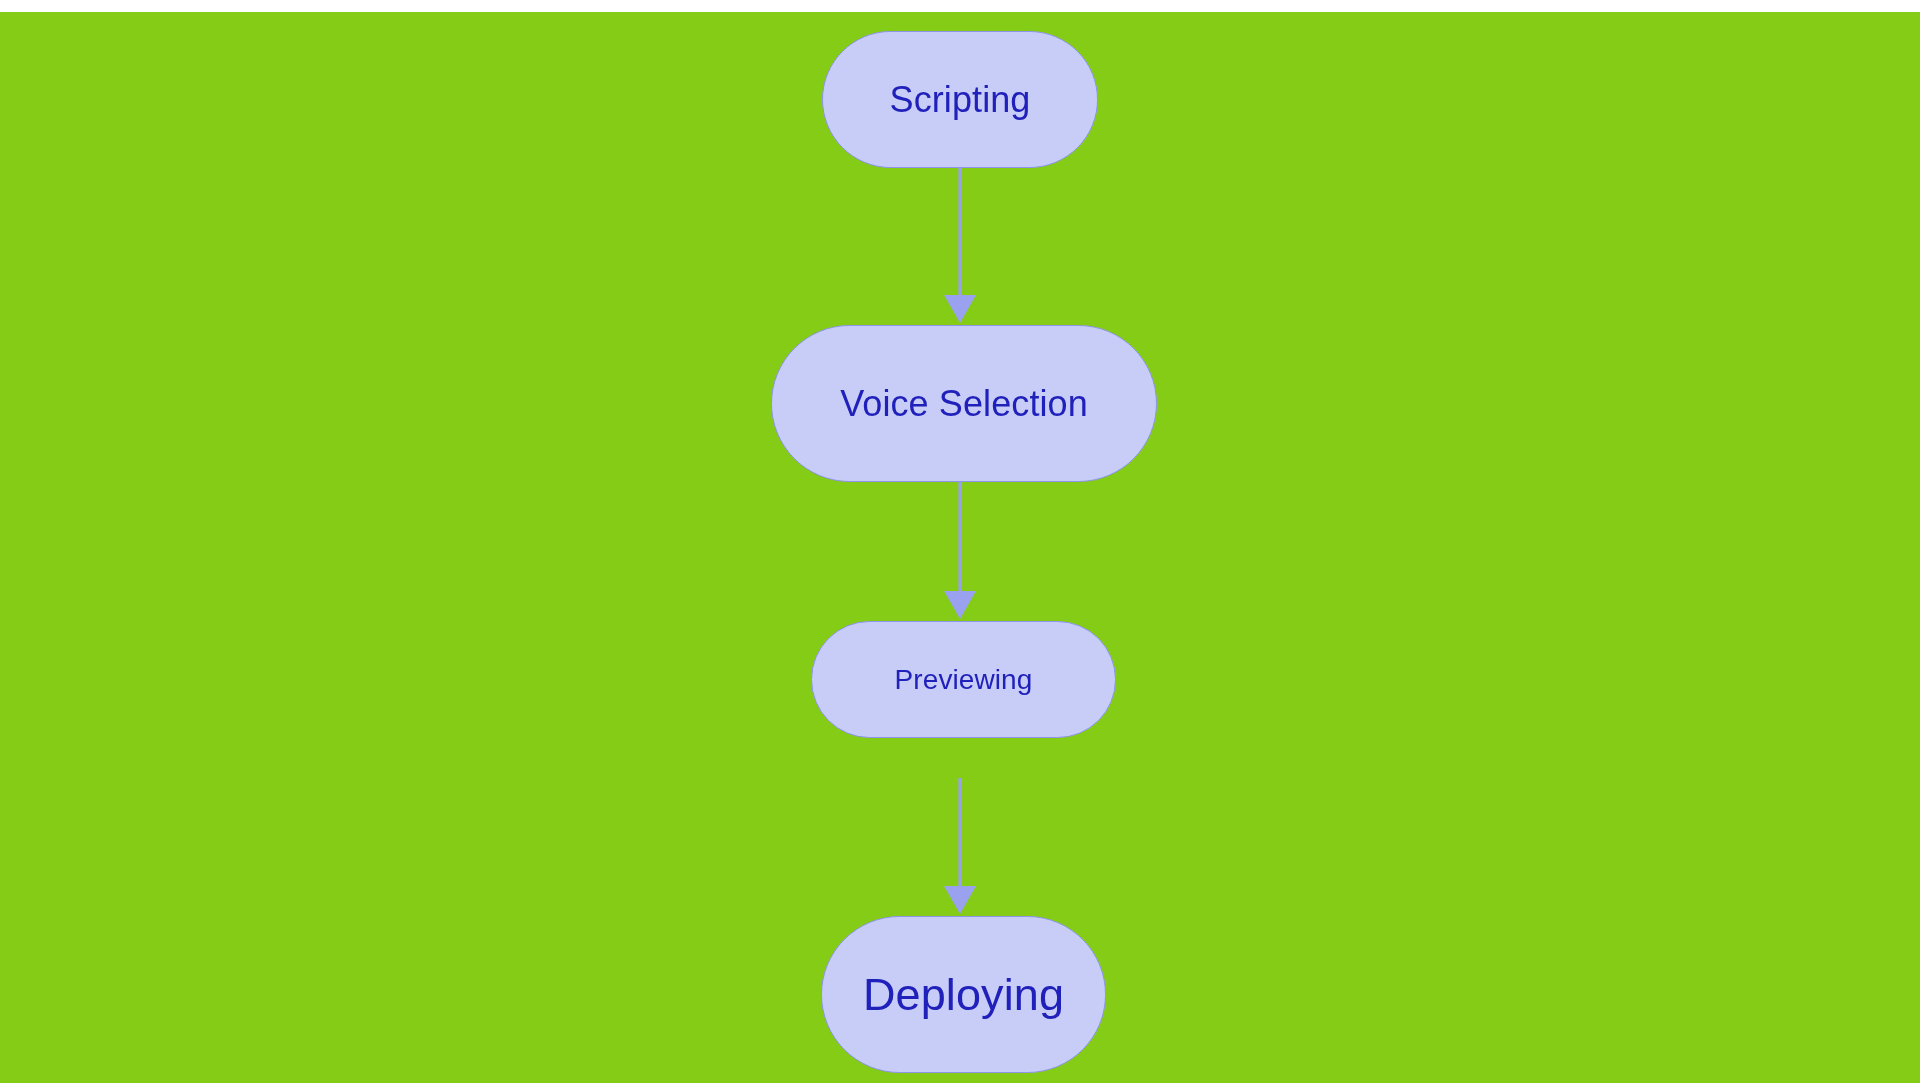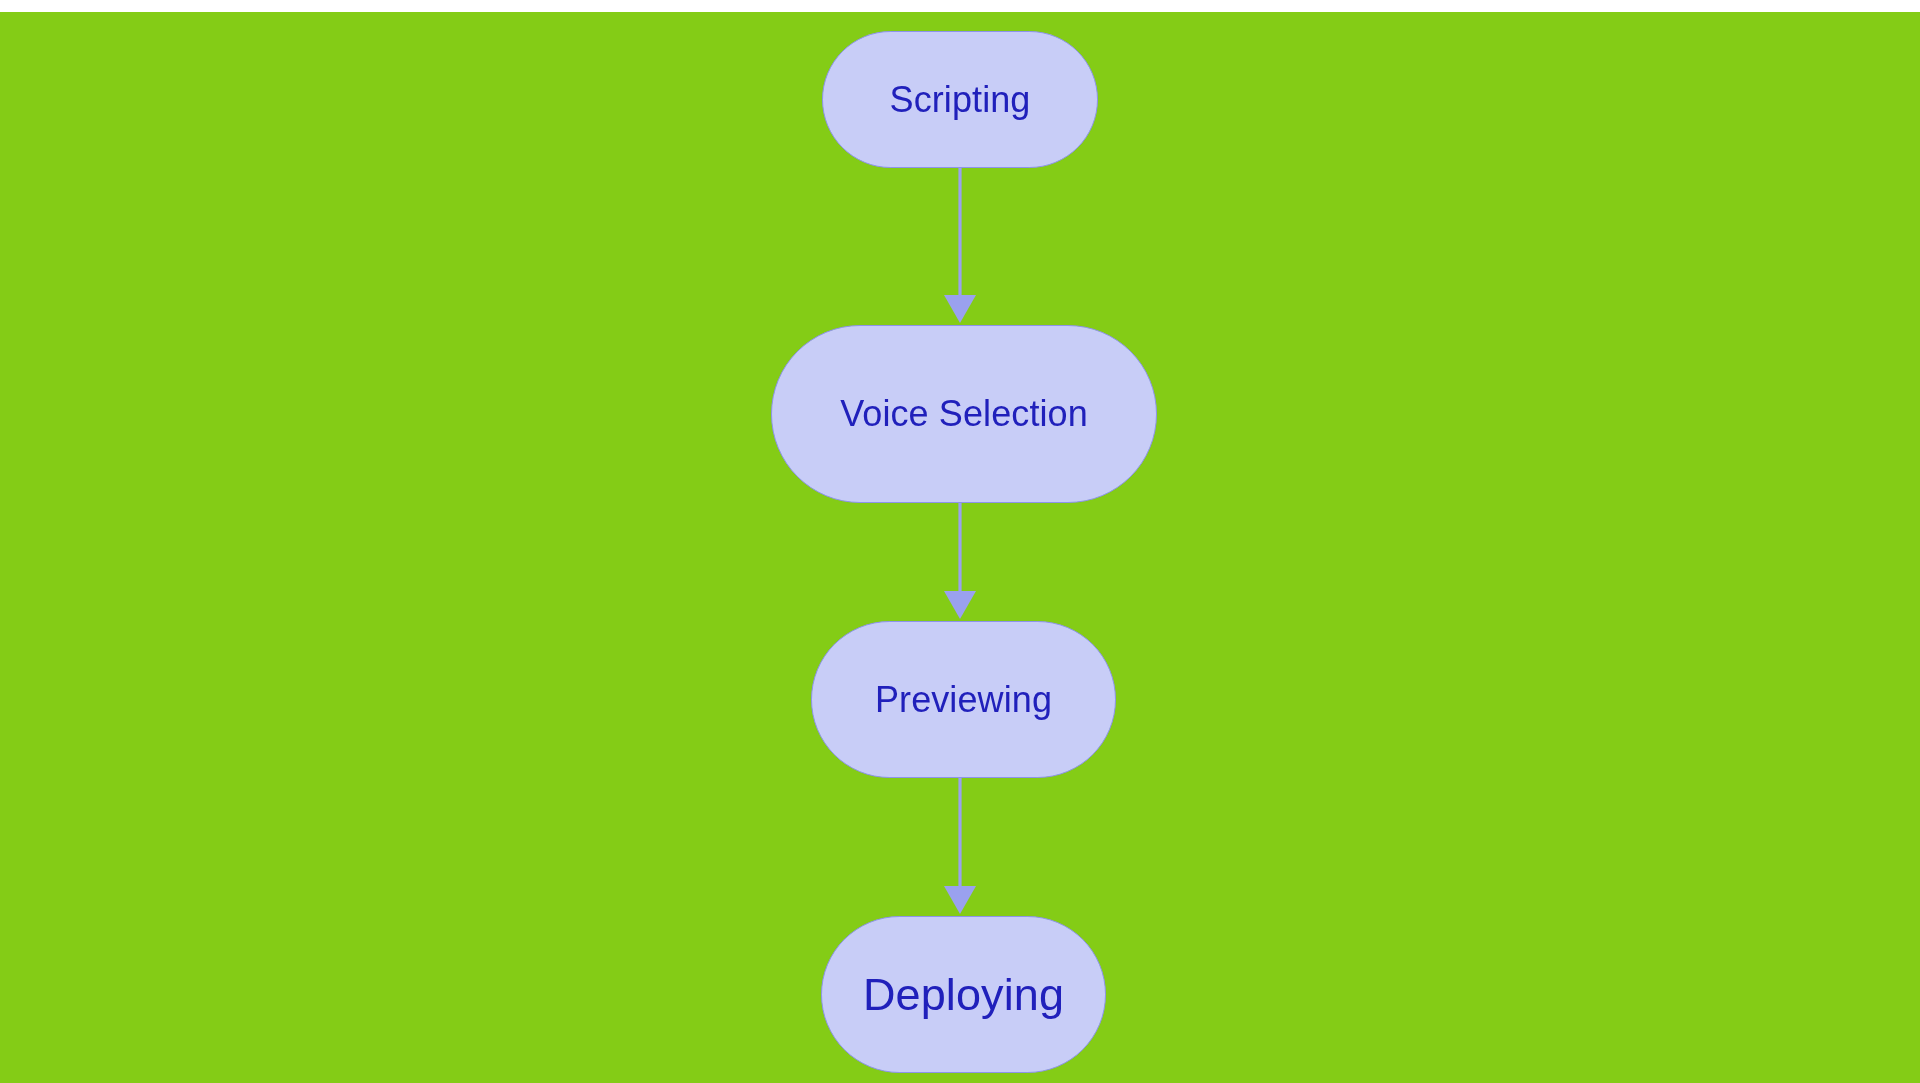--- a/index.html
+++ b/index.html
@@ -54,29 +54,29 @@
     left: 822px;
     top: 19px;
     width: 276px;
     height: 137px;
     font-size: 36px;
   }
   .node-voice-selection {
     left: 771px;
     top: 313px;
     width: 386px;
-    height: 178px;
+    height: 157px;
     font-size: 36px;
   }
   .node-previewing {
     left: 811px;
     top: 609px;
     width: 305px;
-    height: 157px;
-    font-size: 36px;
+    height: 117px;
+    font-size: 28px;
   }
   .node-deploying {
     left: 821px;
     top: 904px;
     width: 285px;
     height: 157px;
     font-size: 45px;
   }
 </style>
 </head>

